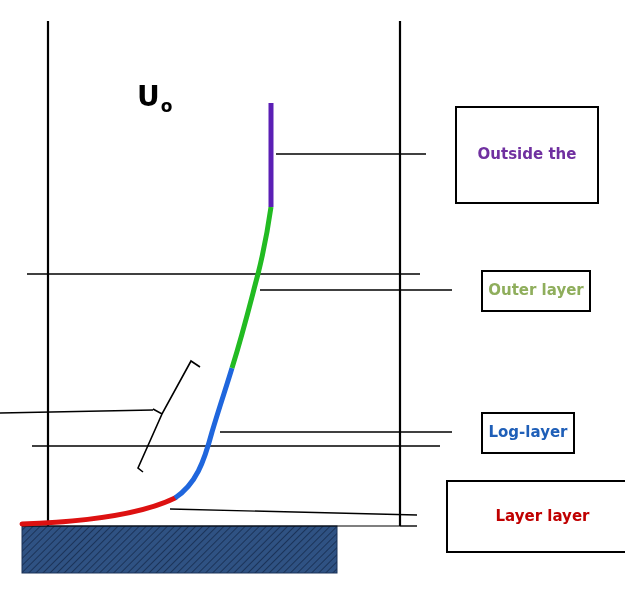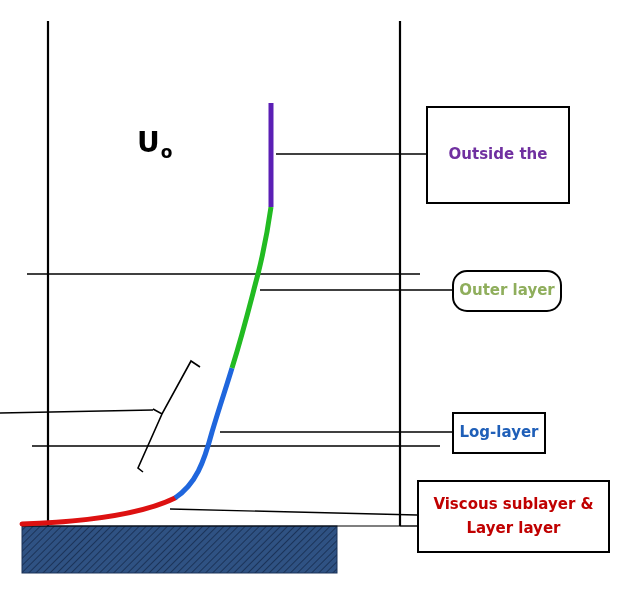--- a/index.html
+++ b/index.html
@@ -12,29 +12,30 @@
     .label-box {
       position: absolute;
       border: 2px solid #000;
       background: #ffffff;
       box-sizing: border-box;
       display: flex; align-items: center; justify-content: center;
       text-align: center;
       font-weight: bold;
       font-size: 15px;
       line-height: 1.55;
+      margin-left: 29px;
     }
     #box-freestream { left: 426px; top: 106px; width: 144px; height: 98px; color: #7030a0; }
-    #box-outer { left: 452px; top: 270px; width: 110px; height: 42px; color: #8fae5c; border-radius: 15px; }
+    #box-outer { left: 452px; top: 270px; width: 110px; height: 42px; color: #8fae5c; }
     #box-log { left: 452px; top: 412px; width: 94px; height: 42px; color: #1f5fb8; }
     #box-viscous { left: 417px; top: 480px; width: 193px; height: 73px; color: #c00000; }
     #uo-label {
       position: absolute; left: 137px; top: 80px;
       font-family: "DejaVu Sans", sans-serif; font-weight: bold;
-      font-size: 28px; color: #000; margin-top: 46px;
+      font-size: 28px; color: #000;
     }
     #uo-label .sub { font-size: 17px; position: relative; top: 6px; margin-left: 1px; }
     .box-text span { display: block; }
   </style>
 </head>
 <body>
 
 <div id="stage">
   <svg width="625" height="599" viewBox="0 0 625 599" xmlns="http://www.w3.org/2000/svg">
     <defs>
@@ -85,17 +86,16 @@
   </div>
 
   <div id="box-log" class="label-box">
     <div class="box-text">
       <span>Log-layer</span>
     </div>
   </div>
 
   <div id="box-viscous" class="label-box">
     <div class="box-text">
-      <span>Viscous sublayer &amp;</span>
       <span>Layer layer</span>
     </div>
   </div>
 </div>
 
 </body></html>

